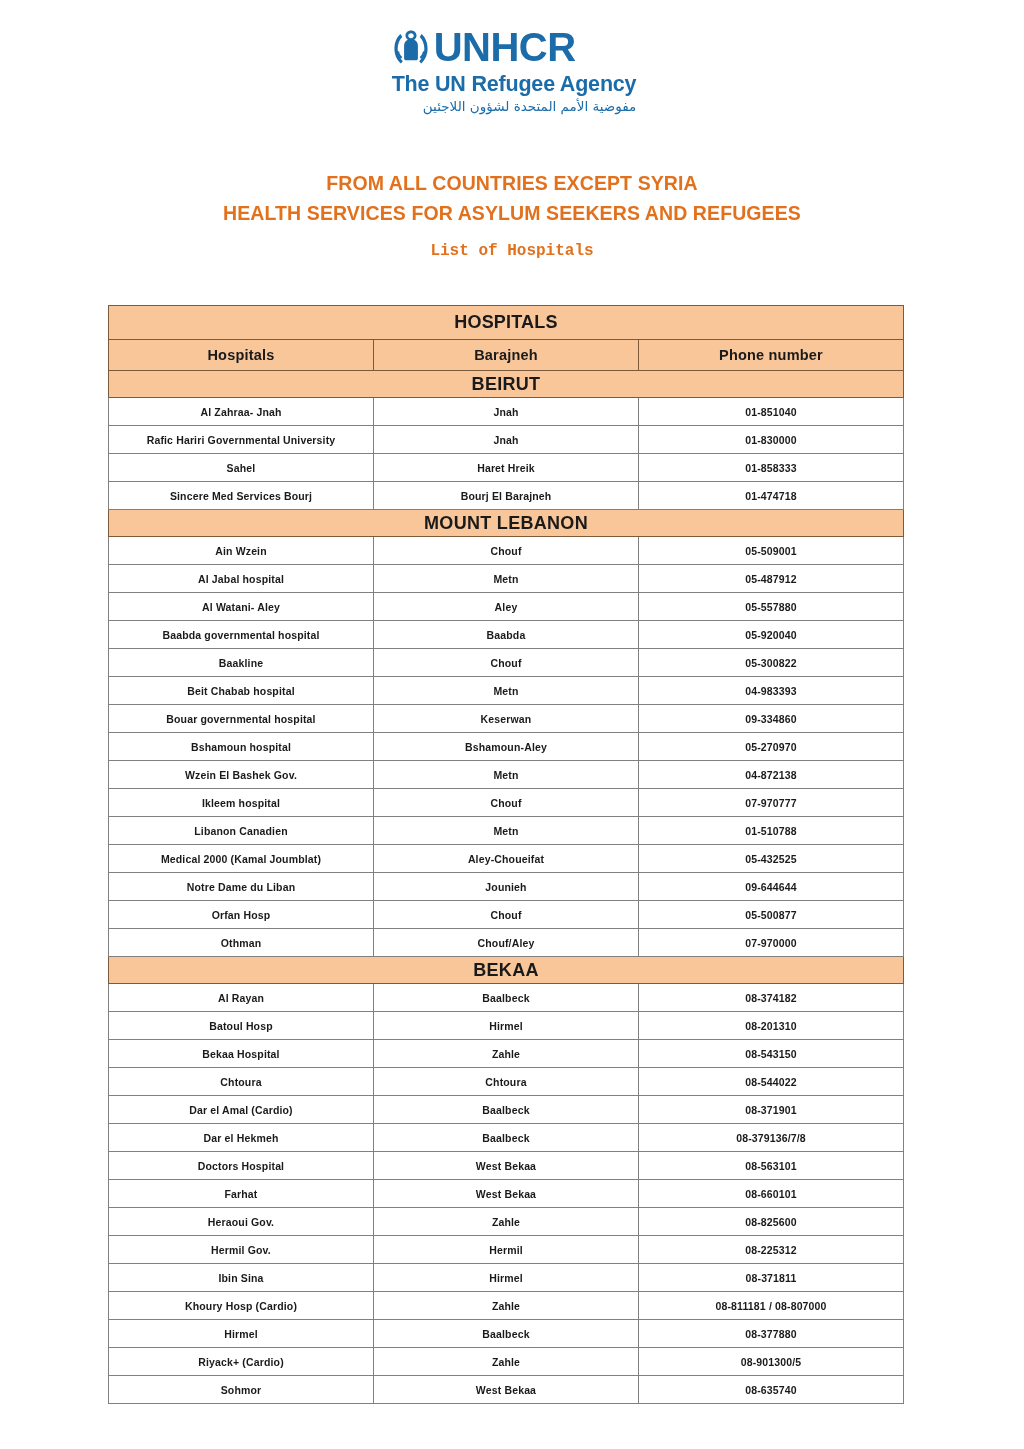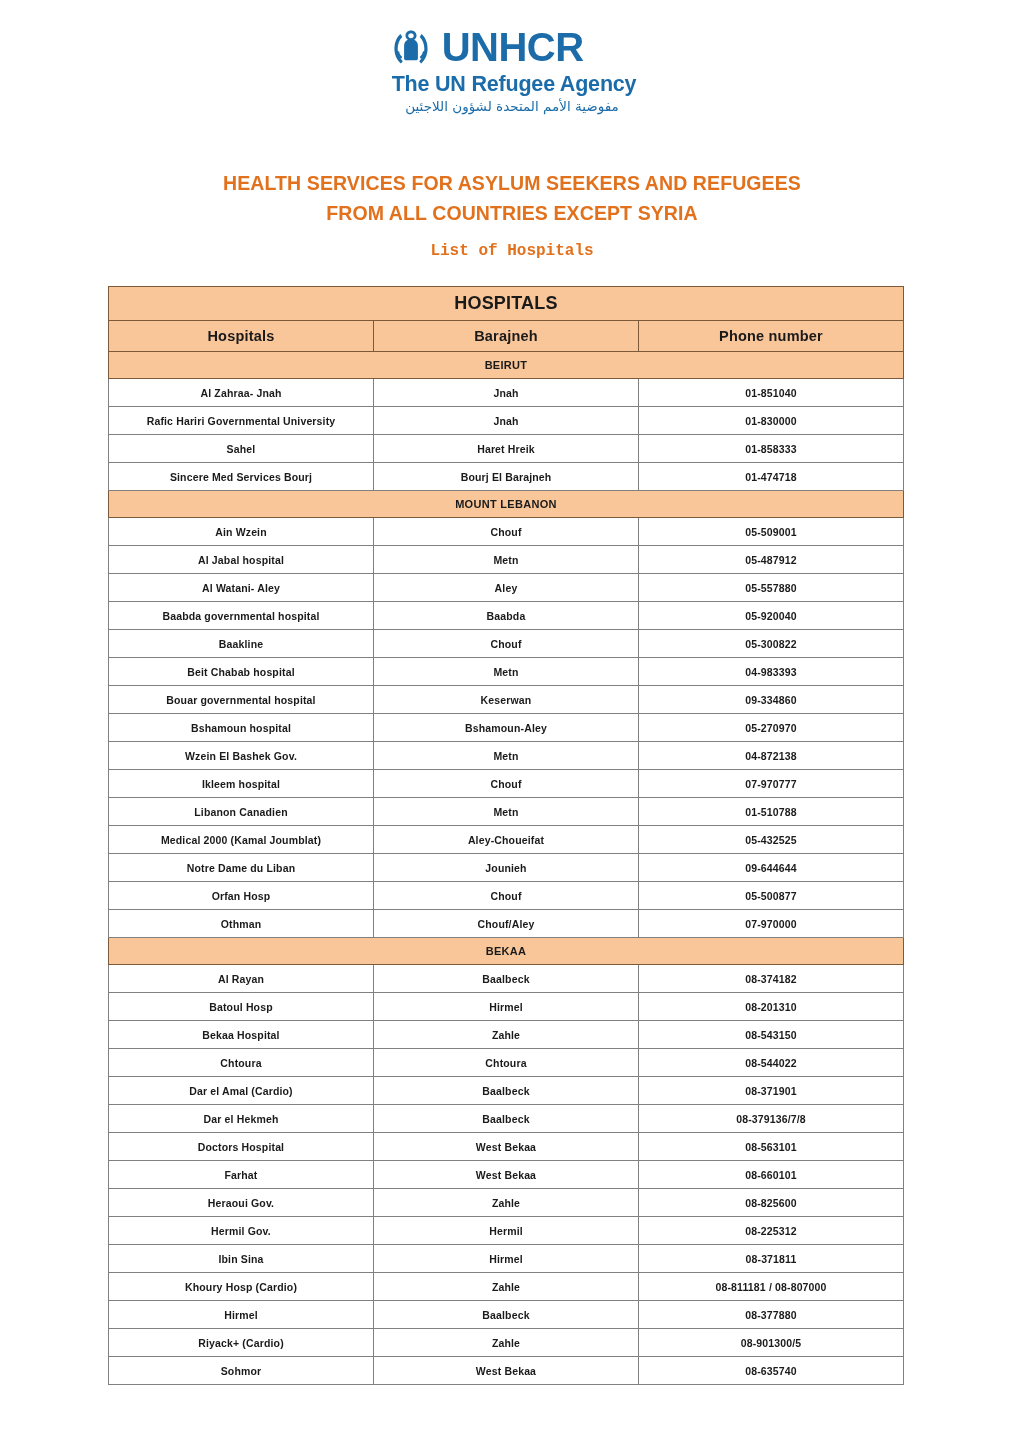--- a/index.html
+++ b/index.html
@@ -30,21 +30,20 @@
     text-align: center;
   }
   .logo-inner {
     display: inline-block;
     text-align: left;
     line-height: 1;
   }
   .logo-row1 {
     display: flex;
     align-items: center;
-    gap: 8px;
   }
   .logo-mark {
     width: 46px;
     height: 46px;
     flex: none;
   }
   .logo-word {
     font-family: "Liberation Sans", sans-serif;
     font-weight: bold;
     font-size: 40px;
@@ -59,21 +58,21 @@
     color: #1B6CA8;
     margin-top: 4px;
     margin-left: 4px;
     letter-spacing: -0.2px;
   }
   .logo-ar {
     font-family: "DejaVu Sans", sans-serif;
     font-size: 13.5px;
     color: #1B6CA8;
     direction: rtl;
-    text-align: center;
+    text-align: right;
     margin-top: 4px;
     letter-spacing: 0px;
   }
 
   
   .title-block {
     position: absolute;
     left: 0;
     top: 168px;
     width: 1024px;
@@ -99,20 +98,21 @@
   .table-wrap {
     position: absolute;
     left: 108px;
     top: 286px;
     width: 808px;
   }
   table.hosp {
     border-collapse: collapse;
     width: 796px;
     table-layout: fixed;
+    margin-top: 19px;
   }
   table.hosp td {
     border: 1px solid #808080;
     font-size: 10.5px;
     font-weight: bold;
     text-align: center;
     vertical-align: middle;
     padding: 0 4px;
     height: 27px;
     color: #1a1a1a;
@@ -131,21 +131,21 @@
   }
   tr.band-cols td {
     background: #F9C69A;
     font-size: 14.5px;
     height: 30px;
     border: 1px solid #7d5a3a;
     letter-spacing: 0.2px;
   }
   tr.band-region td {
     background: #F9C69A;
-    font-size: 11px;
+    font-size: 18px;
     height: 26px;
     border: 1px solid #7d5a3a;
     letter-spacing: 0.3px;
   }
   tr.data-row td {
     background: #ffffff;
   }
 </style>
 </head>
 <body>
@@ -166,22 +166,22 @@
           </svg>
         </span>
         <span class="logo-word">UNHCR</span>
       </div>
       <div class="logo-tag">The UN Refugee Agency</div>
       <div class="logo-ar">مفوضية الأمم المتحدة لشؤون اللاجئين</div>
     </div>
   </div>
 
   <div class="title-block">
+    <div class="doc-title">FROM ALL COUNTRIES EXCEPT SYRIA</div>
     <div class="doc-title">HEALTH SERVICES FOR ASYLUM SEEKERS AND REFUGEES</div>
-    <div class="doc-title">FROM ALL COUNTRIES EXCEPT SYRIA</div>
     <div class="doc-subtitle">List of Hospitals</div>
   </div>
 
   <div class="table-wrap">
     <table class="hosp">
       <tbody id="table-body">
           <tr class="band-main">
             <td colspan="3">HOSPITALS</td>
           </tr>
           <tr class="band-cols">

